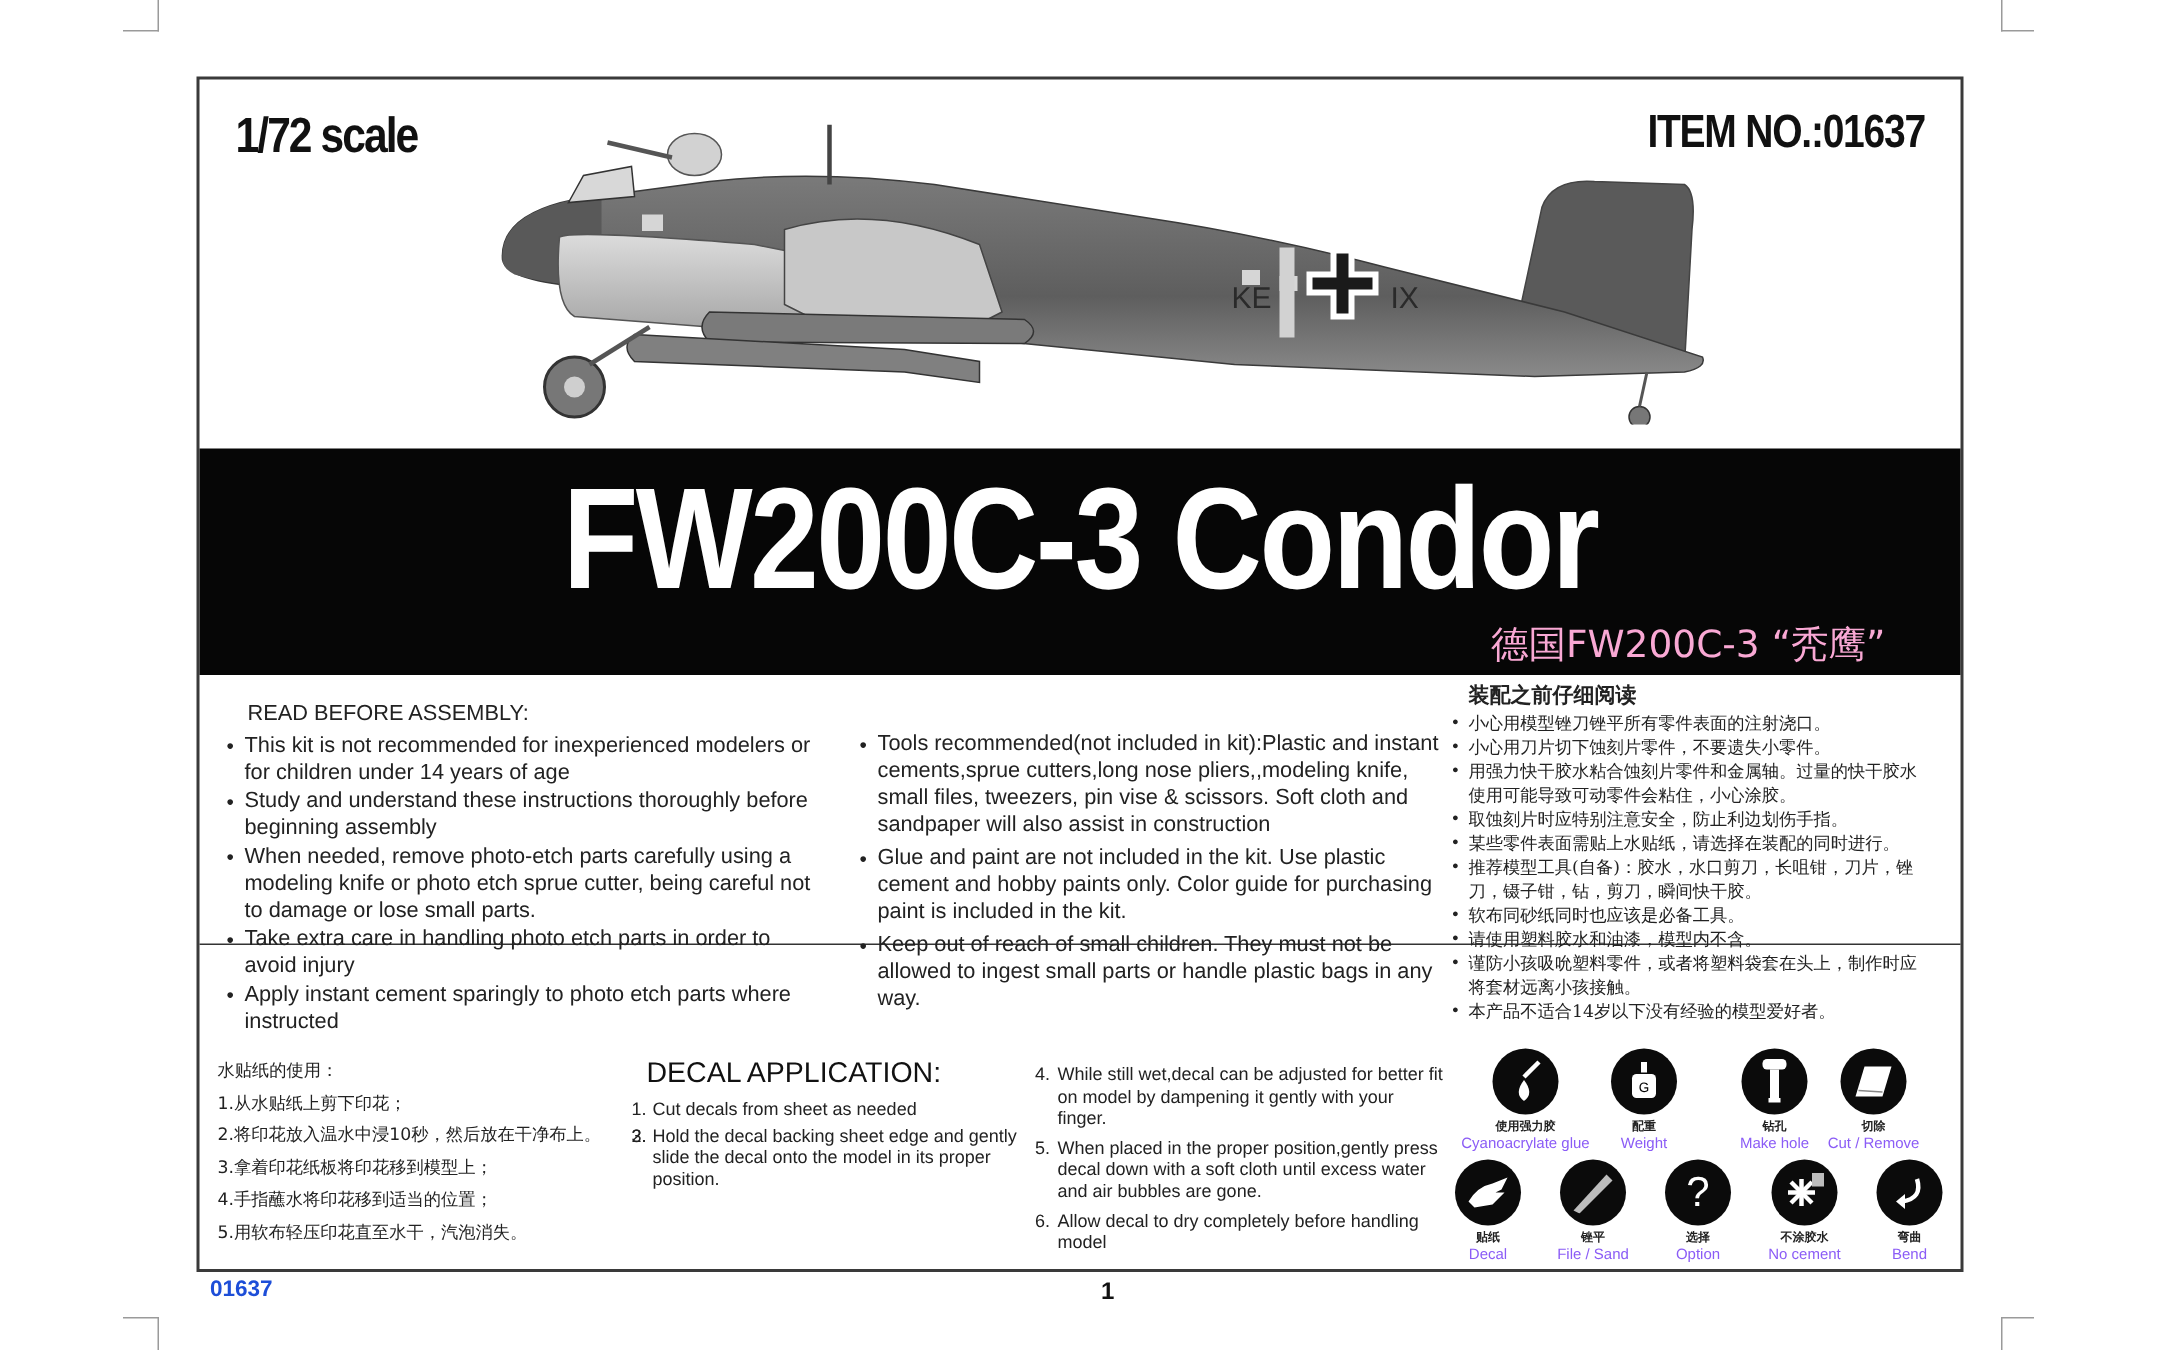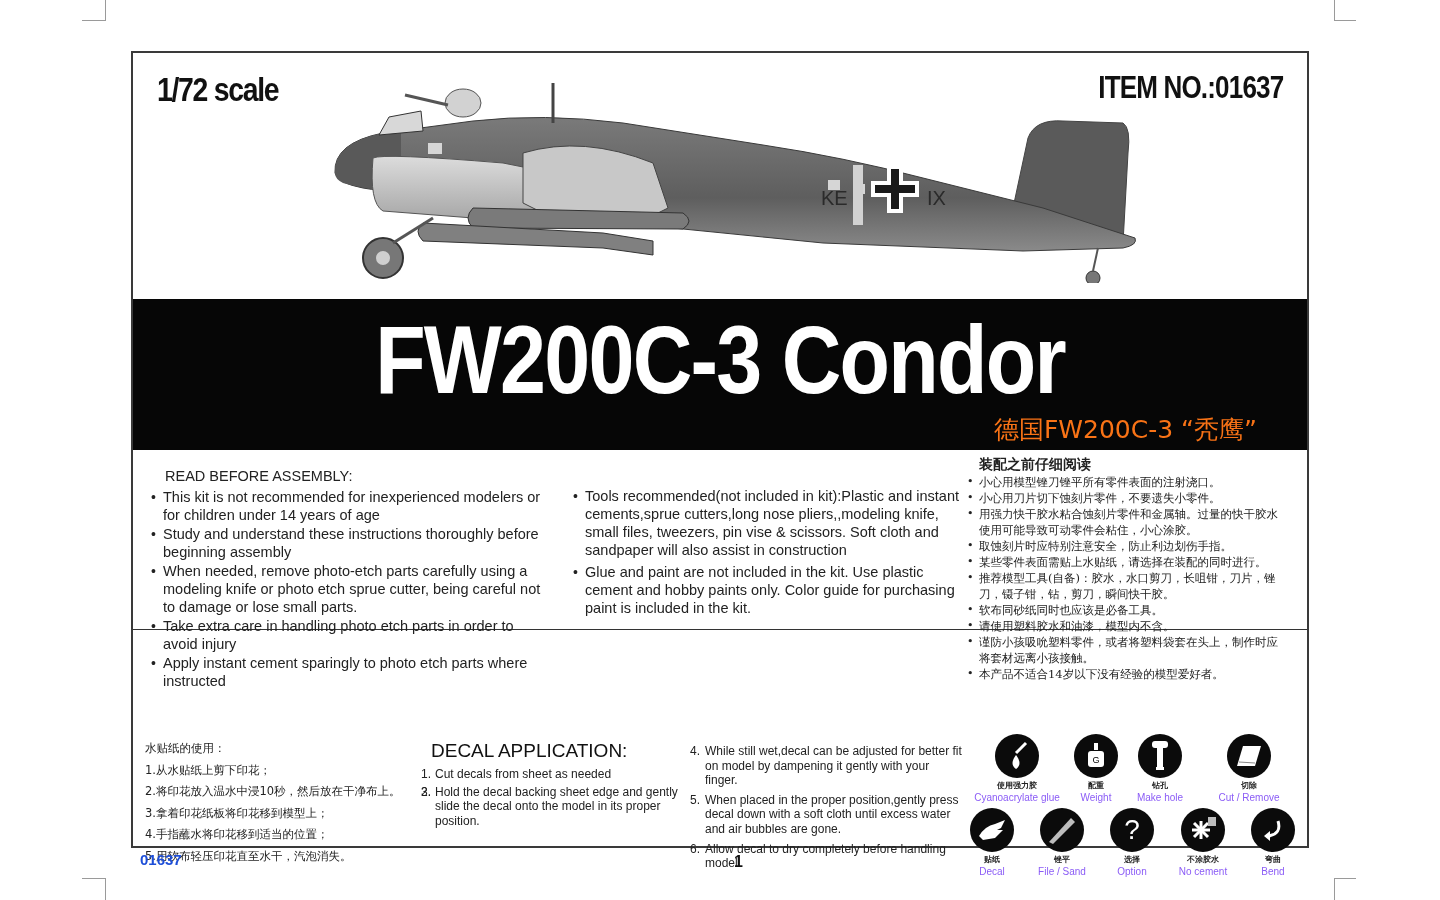--- a/index.html
+++ b/index.html
@@ -16,39 +16,39 @@
   .sheet { position: absolute; left: 131px; top: 51px; width: 1178px; height: 797px; border: 2px solid #3a3a3a; background: #fff; }
 
   
   .scale { position: absolute; left: 24px; top: 18px; font-family: "Liberation Sans", sans-serif; font-weight: 700; font-size: 33px; letter-spacing: -1.5px; transform: scaleX(0.86); transform-origin: left top; color: #111; }
   .itemno { position: absolute; right: 24px; top: 17px; font-family: "Liberation Sans", sans-serif; font-weight: 700; font-size: 31px; letter-spacing: -1px; transform: scaleX(0.84); transform-origin: right top; color: #111; }
   .plane { position: absolute; left: 190px; top: 30px; width: 820px; height: 200px; }
 
   
   .band { position: absolute; left: 0; top: 246px; width: 100%; height: 151px; background: #060606; }
   .band-title { position: absolute; left: 0; right: 0; top: 6px; text-align: center; color: #fff; font-family: "Liberation Sans", sans-serif; font-weight: 700; font-size: 96px; letter-spacing: -2px; transform: scaleX(0.86); transform-origin: center top; }
-  .band-sub { position: absolute; right: 50px; top: 114px; color: #f97316; font-family: "DejaVu Sans", sans-serif; font-size: 25px; margin-left: 40px; }
+  .band-sub { position: absolute; right: 50px; top: 114px; color: #f9a8d4; font-family: "DejaVu Sans", sans-serif; font-size: 25px; margin-left: 40px; }
 
   
   .read { position: absolute; left: 0; top: 397px; width: 100%; height: 180px; border-bottom: 1.5px solid #333; }
   .read h3 { position: absolute; left: 32px; top: 18px; font-weight: 400; font-size: 14.5px; color: #222; }
   .col { position: absolute; font-size: 14.5px; line-height: 18px; color: #222; }
   .col ul { list-style: none; }
   .col li { position: relative; padding-left: 12px; margin-bottom: 1px; }
   .col li::before { content: "•"; position: absolute; left: 0; top: 0; font-size: 14px; }
   .col.c1 { left: 18px; top: 38px; width: 400px; }
   .col.c2 { left: 440px; top: 37px; width: 400px; }
   .col.c2 li { margin-bottom: 4px; }
   .col.c3 { left: 834px; top: 6px; width: 320px; font-family: "DejaVu Serif", serif; font-size: 11.5px; line-height: 16px; }
   .col.c3 h4 { font-weight: 700; font-size: 14px; margin-left: 12px; margin-bottom: 2px; }
   .col.c3 li { padding-left: 12px; margin-bottom: 0; }
   .col.c3 li::before { font-size: 11px; }
 
   
-  .decal { position: absolute; left: 0; top: 638px; width: 100%; height: 157px; margin-top: 35px; }
+  .decal { position: absolute; left: 0; top: 638px; width: 100%; height: 157px; }
   .cn-steps { position: absolute; left: 12px; top: 12px; font-family: "DejaVu Sans", sans-serif; font-size: 11.5px; line-height: 21.5px; color: #222; }
   .decal-head { position: absolute; left: 298px; top: 14px; font-size: 19px; color: #111; }
   .steps { position: absolute; font-size: 12px; line-height: 14.6px; color: #222; }
   .steps li { list-style: none; position: relative; padding-left: 14px; margin-bottom: 3px; }
   .steps li .n { position: absolute; left: 0; top: 0; }
   .steps.s1 { left: 288px; top: 41px; width: 270px; }
   .steps.s2 { left: 557px; top: 18px; width: 275px; }
   .steps.s2 li { margin-bottom: 5px; padding-left: 15px; }
 
   .icons { position: absolute; left: 828px; top: 8px; width: 340px; height: 148px; }
@@ -142,20 +142,21 @@
         <li>Study and understand these instructions thoroughly before beginning assembly</li>
         <li>When needed, remove photo-etch parts carefully using a modeling knife or photo etch sprue cutter, being careful not to damage or lose small parts.</li>
         <li>Take extra care in handling photo etch parts in order to avoid injury</li>
         <li>Apply instant cement sparingly to photo etch parts where instructed</li>
       </ul>
     </div>
     <div class="col c2">
       <ul>
         <li>Tools recommended(not included in kit):Plastic and instant cements,sprue cutters,long nose pliers,,modeling knife, small files, tweezers, pin vise &amp; scissors. Soft cloth and sandpaper will also assist in construction</li>
         <li>Glue and paint are not included in the kit. Use plastic cement and hobby paints only. Color guide for purchasing paint is included in the kit.</li>
+        <li>Keep out of reach of small children. They must not be allowed to ingest small parts or handle plastic bags in any way.</li>
       </ul>
     </div>
     <div class="col c3">
       <h4>装配之前仔细阅读</h4>
       <ul>
         <li>小心用模型锉刀锉平所有零件表面的注射浇口。</li>
         <li>小心用刀片切下蚀刻片零件，不要遗失小零件。</li>
         <li>用强力快干胶水粘合蚀刻片零件和金属轴。过量的快干胶水使用可能导致可动零件会粘住，小心涂胶。</li>
         <li>取蚀刻片时应特别注意安全，防止利边划伤手指。</li>
         <li>某些零件表面需贴上水贴纸，请选择在装配的同时进行。</li>
@@ -208,21 +209,21 @@
         <div class="circle">
           <svg width="26" height="28" viewBox="0 0 26 28">
               <rect x="11" y="1" width="4" height="7" fill="#fff"></rect>
               <rect x="5" y="9" width="16" height="16" rx="3" fill="#fff"></rect>
               <text x="13" y="21" text-anchor="middle" font-size="9" font-family="Liberation Sans, sans-serif" fill="#000">G</text>
             </svg>
         </div>
         <div class="cn">配重</div>
         <div class="en">Weight</div>
       </div>
-      <div class="ic" style="left:139px; top:0;">
+      <div class="ic" style="left:162px; top:0;">
         <div class="circle">
           <svg width="22" height="32" viewBox="0 0 22 32">
               <rect x="3" y="1" width="16" height="7" rx="3" fill="#fff"></rect>
               <rect x="8" y="8" width="6" height="20" fill="#fff"></rect>
               <rect x="7" y="27" width="8" height="3" fill="#fff"></rect>
             </svg>
         </div>
         <div class="cn">钻孔</div>
         <div class="en">Make hole</div>
       </div>

